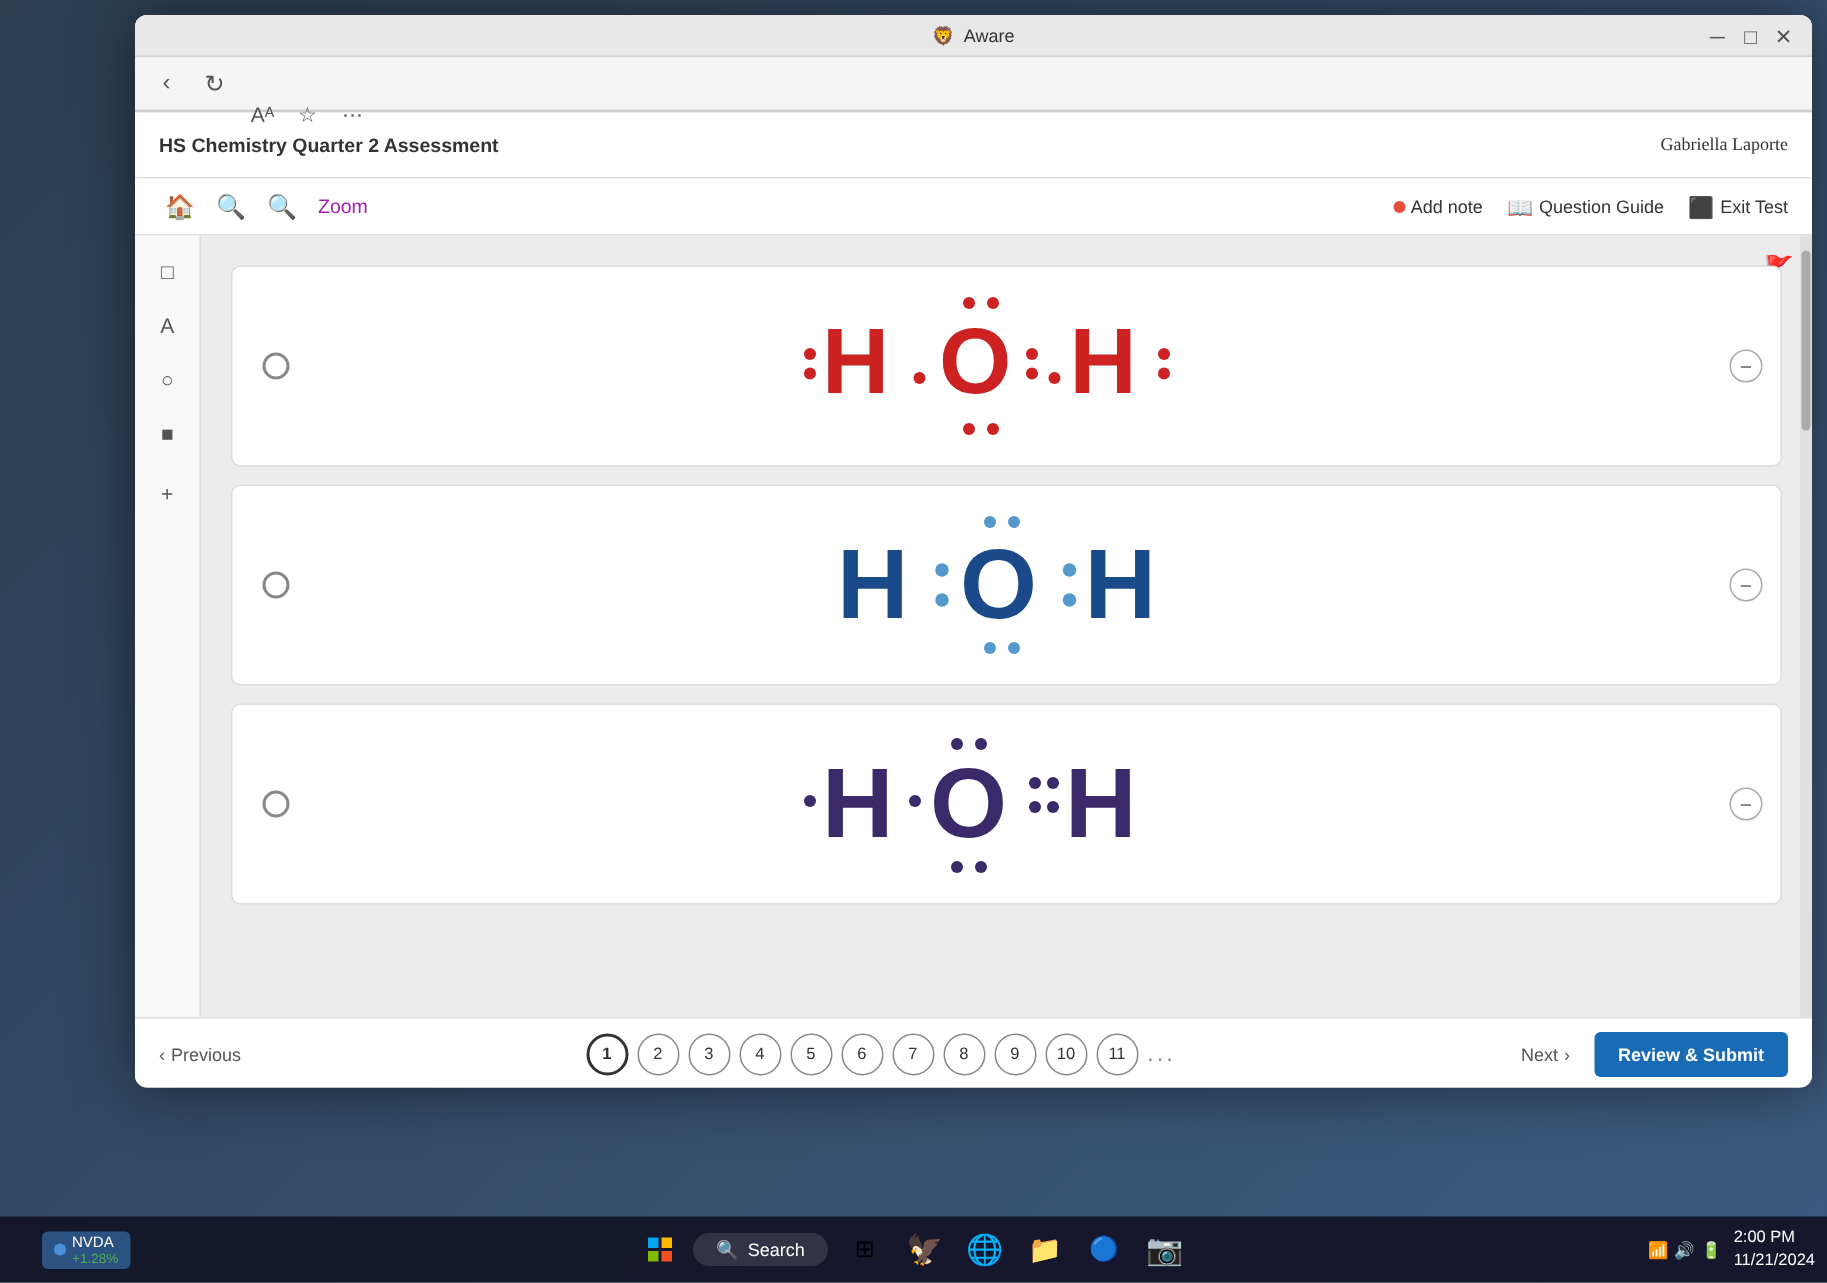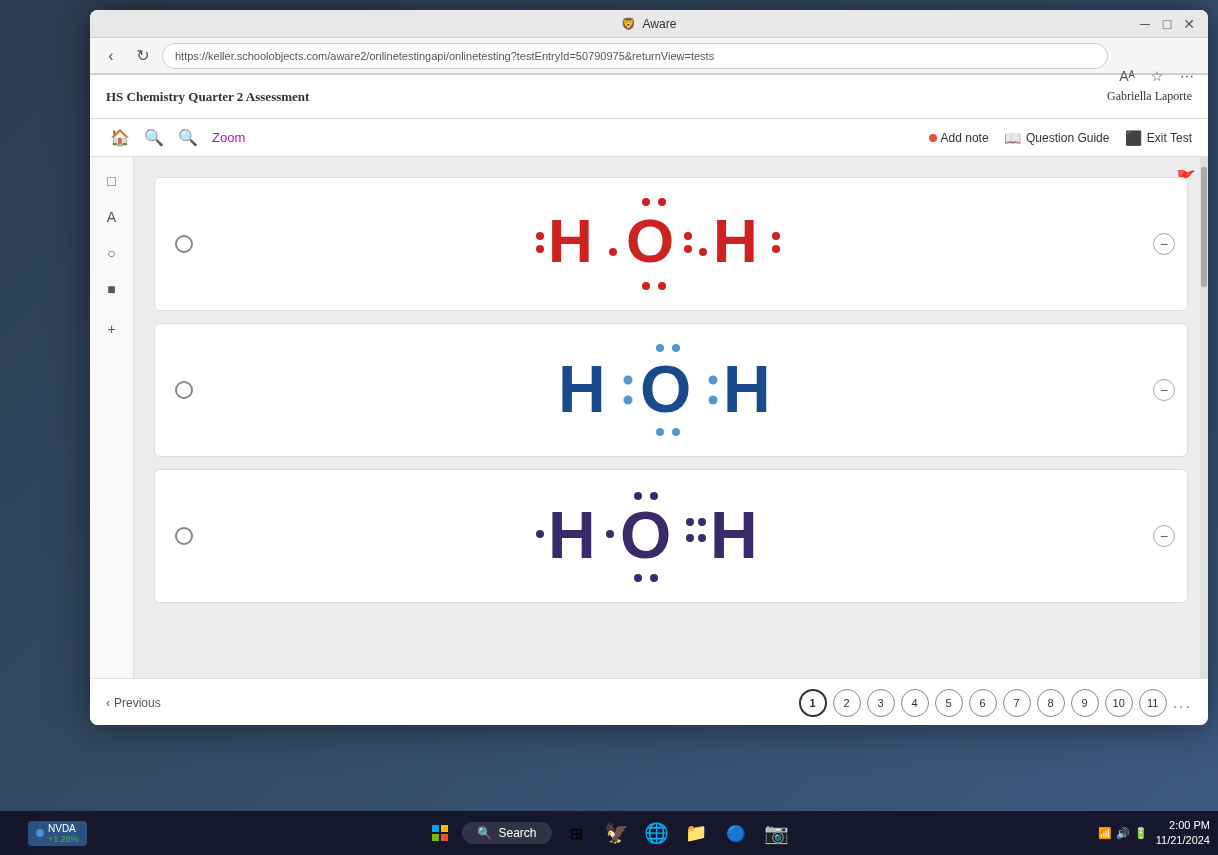--- a/index.html
+++ b/index.html
@@ -141,21 +141,20 @@
       height: 44px;
       display: flex;
       align-items: center;
       justify-content: space-between;
     }
 
     .app-header-left {
       display: flex;
       align-items: center;
       gap: 12px;
-      font-family: Liberation Serif, serif;
     }
 
     .app-header-right {
       font-size: 12px;
       color: #333;
       font-weight: 500;
       font-family: Liberation Serif, serif;
     }
 
     
@@ -533,21 +532,20 @@
       color: white;
     }
 
     .tray-icons {
       display: flex;
       gap: 4px;
       align-items: center;
     }
 
     .clock {
-      text-align: right;
       font-size: 11px;
       color: white;
       line-height: 1.4;
     }
 
     
     .photo-overlay {
       position: absolute;
       left: 0;
       top: 0;
@@ -583,23 +581,20 @@
       </div>
       <div class="window-controls">
         <button class="window-btn">─</button>
         <button class="window-btn">□</button>
         <button class="window-btn">✕</button>
       </div>
     </div>
     <div class="browser-toolbar">
       <button class="nav-btn">‹</button>
       <button class="nav-btn">↻</button>
-      <div class="url-bar">
-        <span style="font-size:11px;color:#555;overflow:hidden;white-space:nowrap;text-overflow:ellipsis;max-width:700px;">https://keller.schoolobjects.com/aware2/onlinetestingapi/onlinetesting?testEntryId=50790975&amp;returnView=tests</span>
-      </div>
       <div class="browser-actions">
         <button class="browser-action-btn">Aᴬ</button>
         <button class="browser-action-btn">☆</button>
         <button class="browser-action-btn">⋯</button>
       </div>
     </div>
   </div>
 
   <div class="app-header">
     <div class="app-header-left">
@@ -764,20 +759,29 @@
       <button class="q-num-btn">5</button>
       <button class="q-num-btn">6</button>
       <button class="q-num-btn">7</button>
       <button class="q-num-btn">8</button>
       <button class="q-num-btn">9</button>
       <button class="q-num-btn">10</button>
       <button class="q-num-btn">11</button>
       <span class="q-dots">...</span>
     </div>
 
+    <div style="display:flex;align-items:center;gap:16px;">
+      <button class="next-btn">
+        <span>Next</span>
+        <span>›</span>
+      </button>
+      <button class="review-submit-btn">
+        <span>Review &amp; Submit</span>
+      </button>
+    </div>
   </div>
 
 </div>
 
 <div class="taskbar">
   <div class="taskbar-left">
     <div class="nvda-indicator">
       <div class="nvda-dot"></div>
       <div>
         <div class="nvda-text">NVDA</div>

